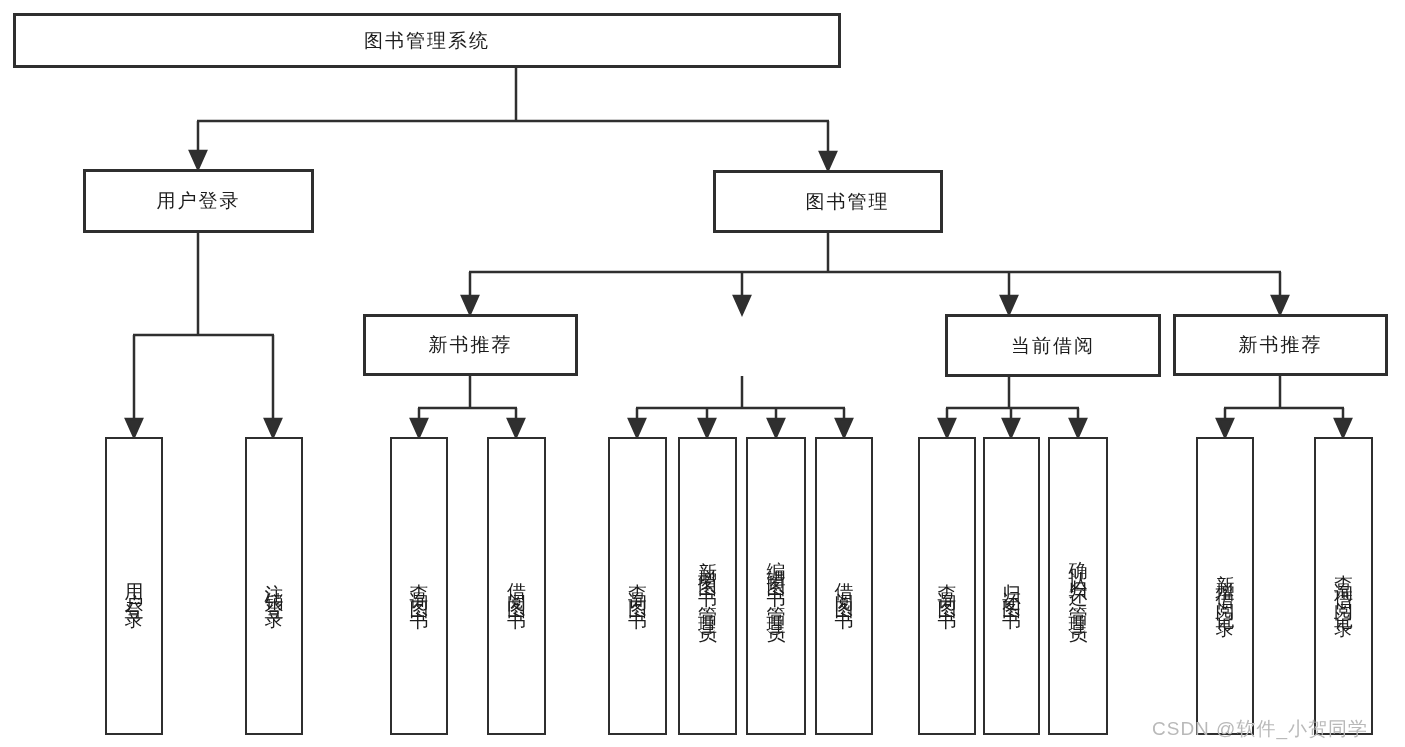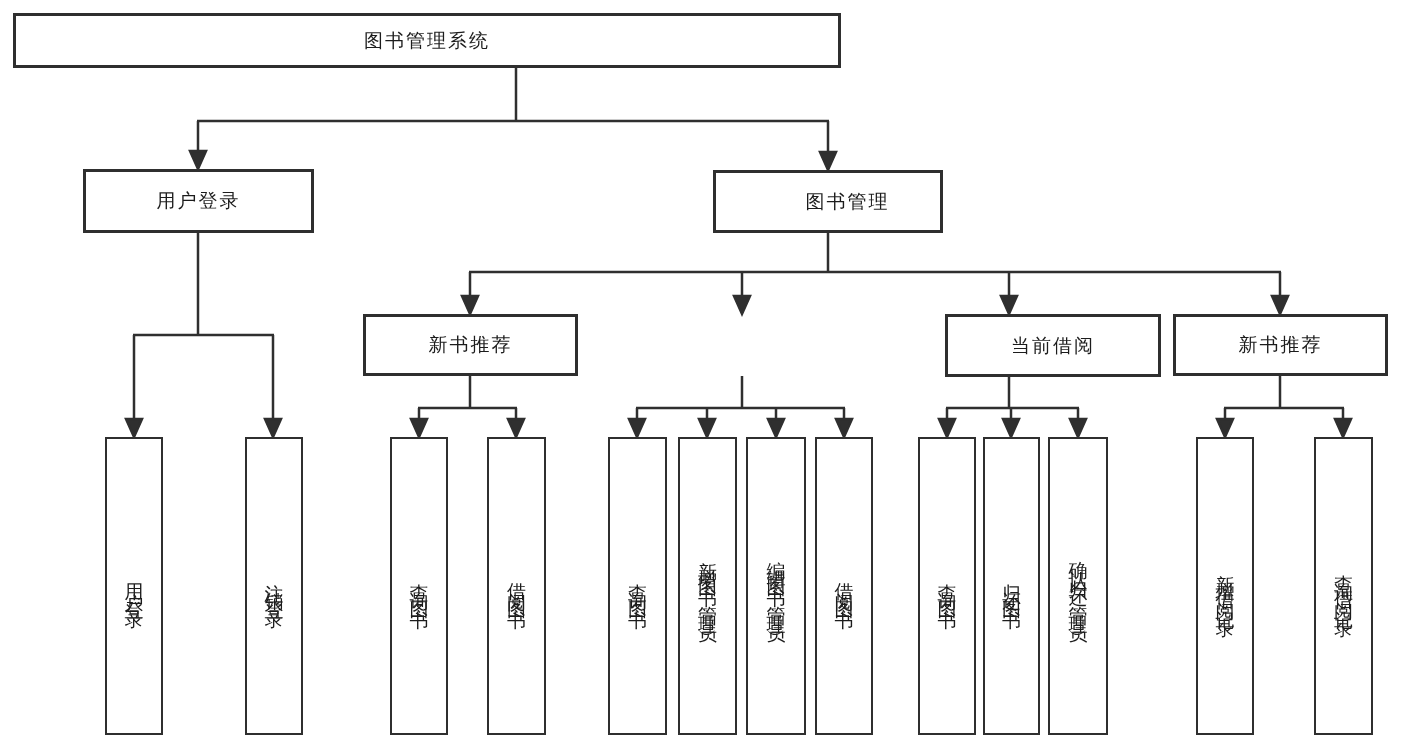--- a/index.html
+++ b/index.html
@@ -178,14 +178,15 @@
     <span>确认归还（管理员）</span>
   </div>
 
   <div class="leaf" style="left:1196px; width:58px;">
     <span>新增借阅记录</span>
   </div>
   <div class="leaf" style="left:1314px; width:59px;">
     <span>查询借阅记录</span>
   </div>
 
+  <div class="watermark">CSDN @软件_小贺同学</div>
 
 </div>
 
 </body></html>

